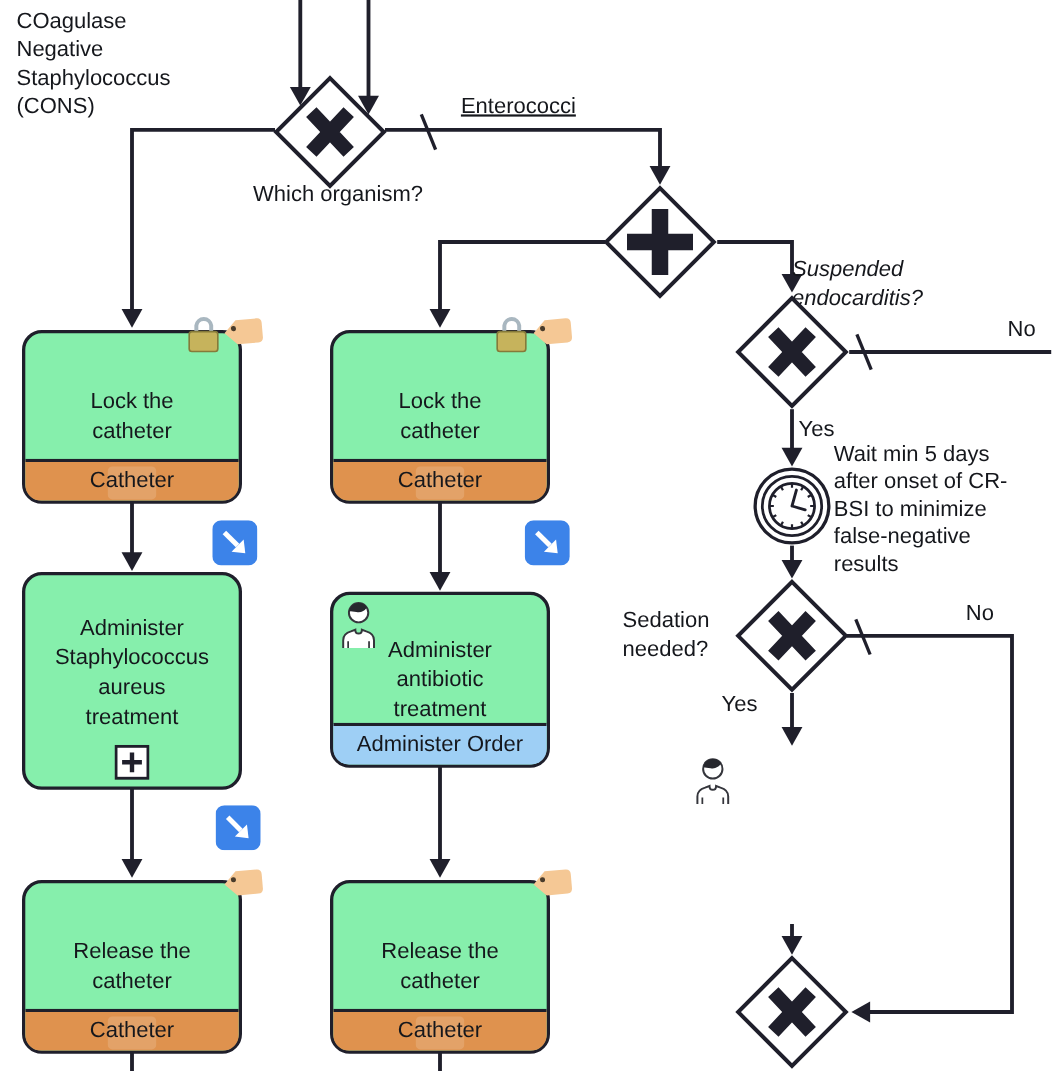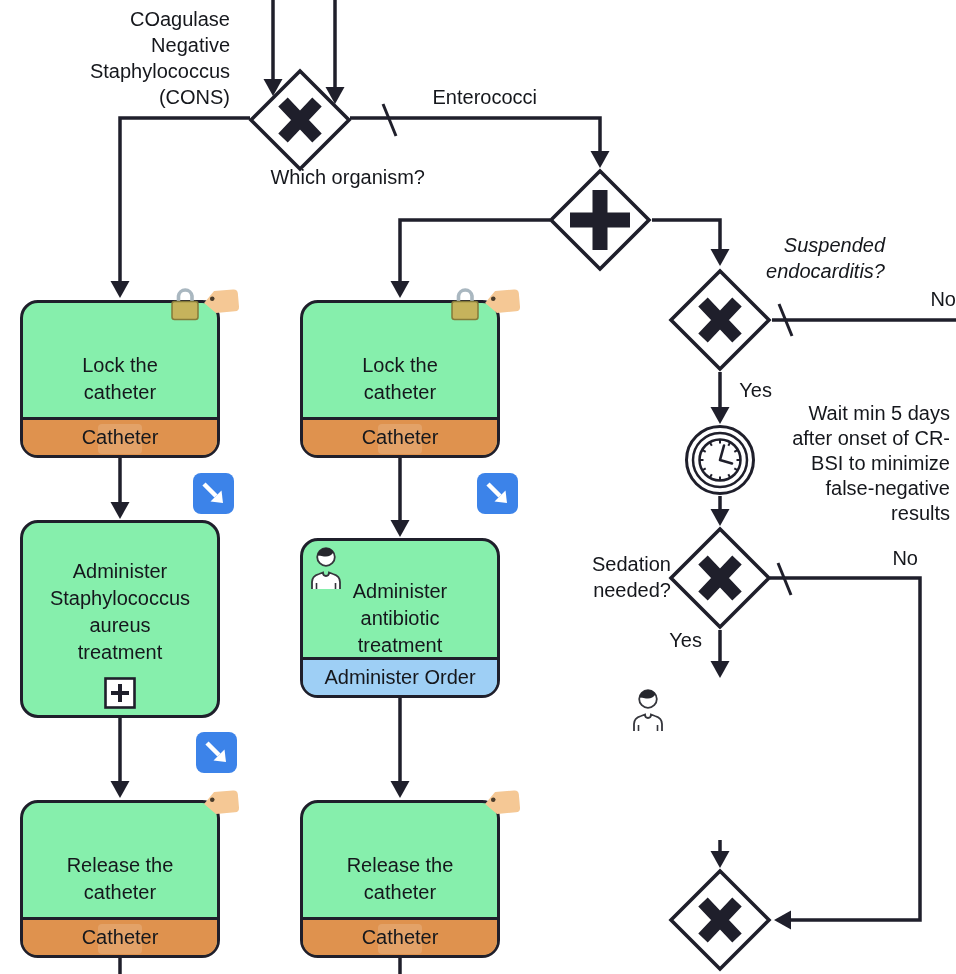--- a/index.html
+++ b/index.html
@@ -11,21 +11,21 @@
     --tan:#F5C895;
     --txt:#15171c;
   }
   html,body{margin:0;padding:0;background:#fff;}
   #canvas{
     position:relative;width:956px;height:974px;background:#fff;overflow:hidden;
     font-family:"Liberation Sans","DejaVu Sans",sans-serif;color:var(--txt);
   }
   .preline{white-space:pre-line;}
   .lbl{
-    position:absolute;font-size:20px;line-height:26px;text-align:right;
+    position:absolute;font-size:20px;line-height:26px;text-align:left;
     color:var(--txt);
   }
   
   svg.edges{position:absolute;left:0;top:0;}
   .edge{fill:none;stroke:var(--dark);stroke-width:3.5;stroke-linejoin:miter;}
   .arrowhead{fill:var(--dark);stroke:none;}
   .slash{stroke:var(--dark);stroke-width:3;fill:none;}
   
   .task{
     position:absolute;box-sizing:border-box;background:#86efac;
@@ -111,21 +111,21 @@
         <polygon class="arrowhead" points="390.5,781 409.5,781 400,798"></polygon>
       <path class="edge" d="M400,956 V974"></path>
     </g>
   </svg>
 
   <div class="lbl preline" style="left:15px;top:6px;width:215px;">COagulase
 Negative
 Staphylococcus
 (CONS)</div>
   <div class="lbl" style="left:230px;top:164px;width:195px;">Which organism?</div>
-  <div class="lbl" style="left:419px;top:84px;width:118px;">Enterococci</div>
+  <div class="lbl" style="left:419px;top:84px;width:118px;text-decoration:underline;">Enterococci</div>
   <div class="lbl preline" style="left:720px;top:232px;width:165px;font-style:italic;">Suspended
 endocarditis?</div>
   <div class="lbl" style="left:916px;top:286px;width:40px;">No</div>
   <div class="lbl" style="left:726px;top:377px;width:46px;">Yes</div>
   <div class="lbl preline" style="left:758px;top:401px;width:192px;line-height:25px;">Wait min 5 days
 after onset of CR-
 BSI to minimize
 false-negative
 results</div>
   <div class="lbl preline" style="left:566px;top:551px;width:105px;">Sedation

